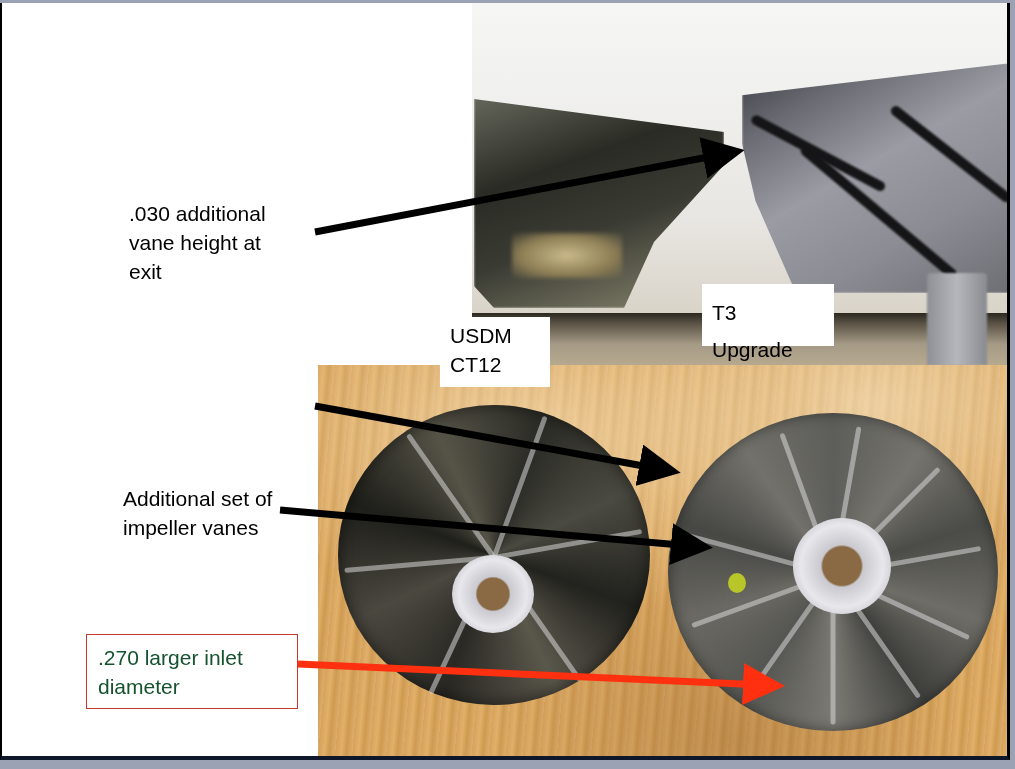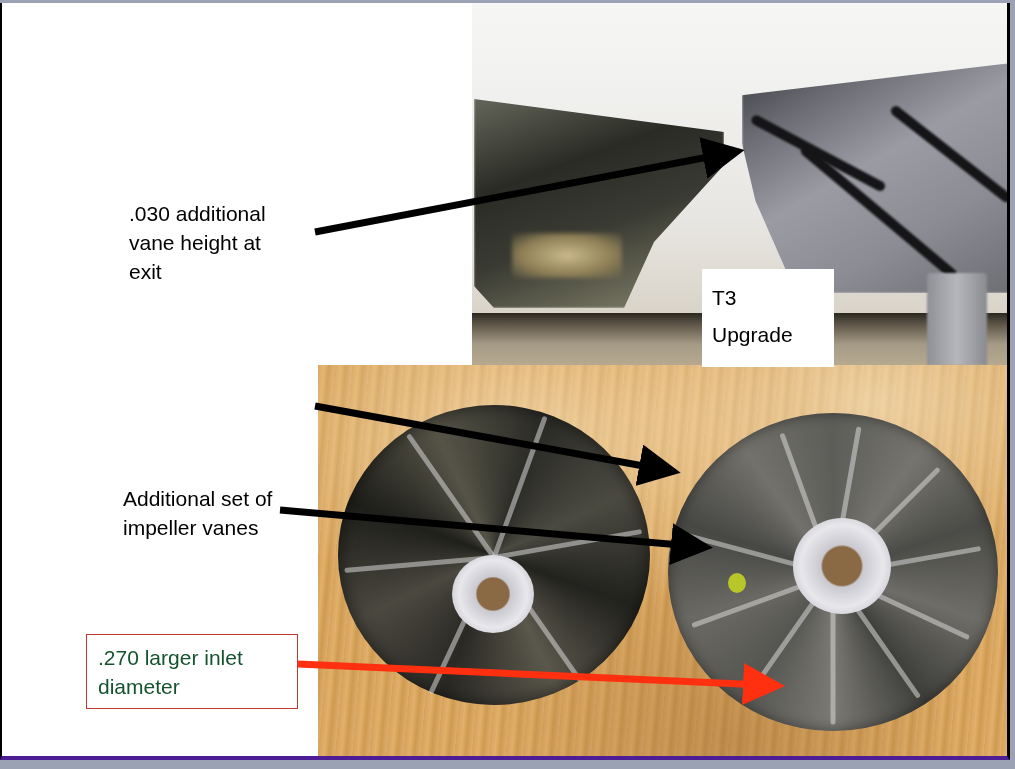--- a/index.html
+++ b/index.html
@@ -4,21 +4,21 @@
   <style>
     html, body { margin: 0; padding: 0; }
     body {
       width: 1015px; height: 769px; position: relative; overflow: hidden;
       background: #9aa2b4;
       font-family: "Liberation Sans", sans-serif;
     }
     .slide {
       position: absolute; left: 0; top: 3px; width: 1010px; height: 757px;
       background: #ffffff;
-      border-left: 2px solid #000; border-bottom: 4px solid #4c1d95; border-right: 3px solid #000;
+      border-left: 2px solid #000; border-bottom: 4px solid #0f172a; border-right: 3px solid #000;
       box-sizing: border-box; overflow: hidden;
     }
     
     .photo-top {
       position: absolute; left: 470px; top: 0; width: 540px; height: 362px;
       background: linear-gradient(180deg, #f6f6f4 0%, #f1f1ef 22%, #e8e6e2 60%, #d8d2c6 88%, #b9ab8c 100%);
       overflow: hidden;
     }
     .ct12-side {
       position: absolute; left: 2px; top: 85px; width: 250px; height: 220px;
@@ -141,22 +141,24 @@
       <div class="vane" style="left:165px;top:159px;transform:rotate(195deg);"></div>
       <div class="hub" style="left:125px;top:105px;width:98px;height:96px;"></div>
     </div>
     <div class="dot-green"></div>
   </div>
 
   <div class="label" style="left:127px;top:196px;">.030 additional
 vane height at
 exit</div>
 
+  <div class="label-box" style="left:438px;top:314px;width:110px;height:70px;padding-top:4px;">USDM
+CT12</div>
 
-  <div class="label-box" style="left:700px;top:266px;width:132px;height:98px;padding-top:10px;line-height:37px;">T3
+  <div class="label-box" style="left:700px;top:281px;width:132px;height:62px;padding-top:10px;line-height:37px;">T3
 Upgrade</div>
 
 
   <div class="label" style="left:95px;top:481px;margin-left:26px;">Additional set of
 impeller vanes</div>
 
   <div class="label-red">.270 larger inlet
 diameter</div>
 
   <svg class="arrows" viewBox="0 0 1010 757">

